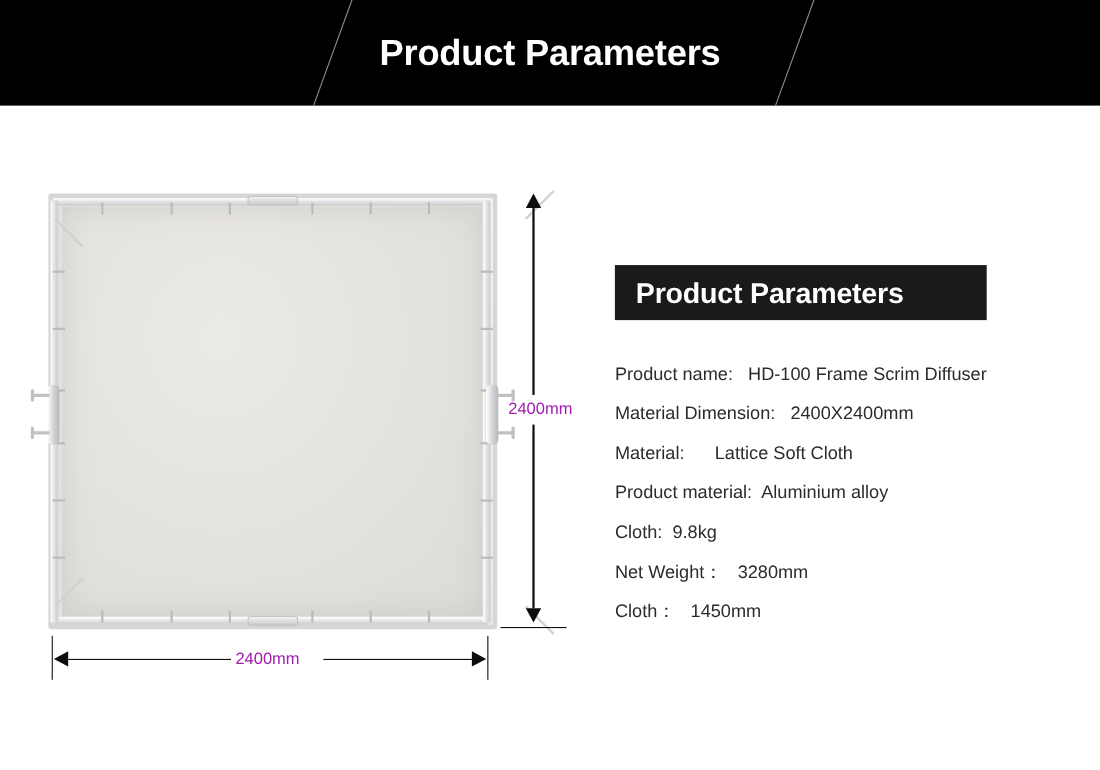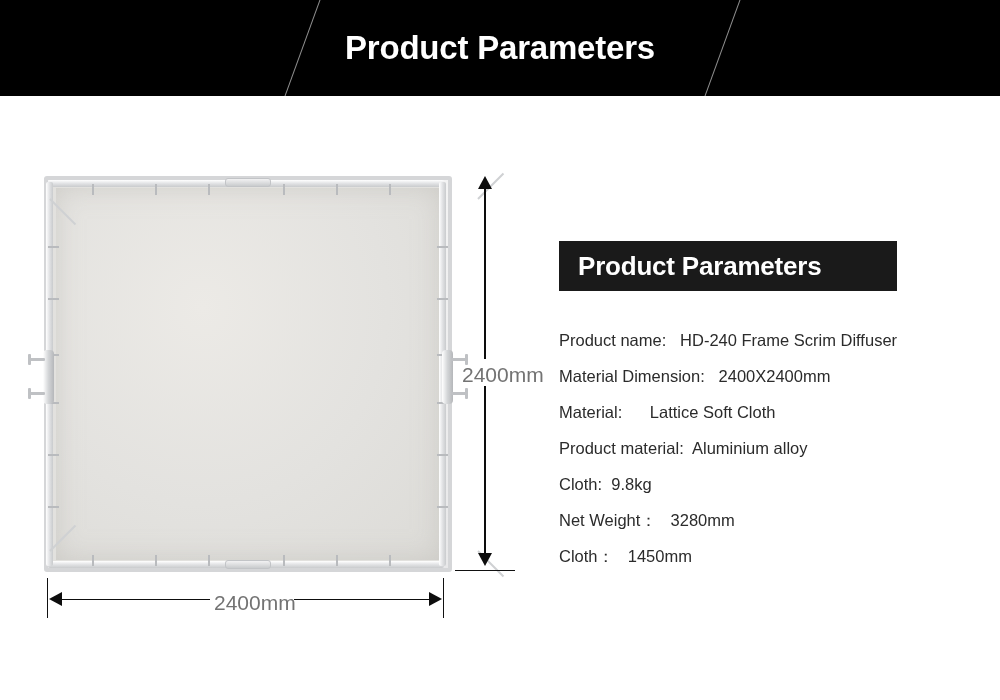--- a/index.html
+++ b/index.html
@@ -172,22 +172,22 @@
   .knob.l2 { left: -13px; top: 42px; }
   .knob.l2::after { left: -2px; }
   .knob.r1 { left: 9px;  top: 8px;  }
   .knob.r1::after { left: 14px; }
   .knob.r2 { left: 9px;  top: 42px; }
   .knob.r2::after { left: 14px; }
 
   
   .dim-label {
     position: absolute;
-    color: #737373;
-    font-size: 21px;
+    color: #a21caf;
+    font-size: 15px;
     white-space: nowrap;
     font-family: "Liberation Sans", sans-serif;
   }
   .dim-line { position: absolute; background: #0d0d0d; }
   .dim-line.v { width: 1.6px; }
   .dim-line.h { height: 1.6px; }
   .ext-line  { position: absolute; background: #111111; }
   .ext-line.v { width: 1.4px; }
   .ext-line.h { height: 1.4px; }
 
@@ -333,21 +333,21 @@
     <div class="dim-line h" style="left:62px;  top:598.5px; width:148px;"></div>
     <div class="dim-line h" style="left:294px; top:598.5px; width:136px;"></div>
     <div class="dim-label" style="left:214px; top:591px;">2400mm</div>
   </div>
 
   <div class="spec-banner">
     <div class="spec-banner-text">Product Parameters</div>
   </div>
 
   <div class="spec-list">
-    <div class="spec-row">Product name:   HD-240 Frame Scrim Diffuser</div>
+    <div class="spec-row">Product name:   HD-100 Frame Scrim Diffuser</div>
     <div class="spec-row">Material Dimension:   2400X2400mm</div>
     <div class="spec-row">Material:      Lattice Soft Cloth</div>
     <div class="spec-row">Product material:  Aluminium alloy</div>
     <div class="spec-row">Cloth:  9.8kg</div>
     <div class="spec-row">Net Weight：   3280mm</div>
     <div class="spec-row">Cloth：   1450mm</div>
   </div>
 
 </div>
 

